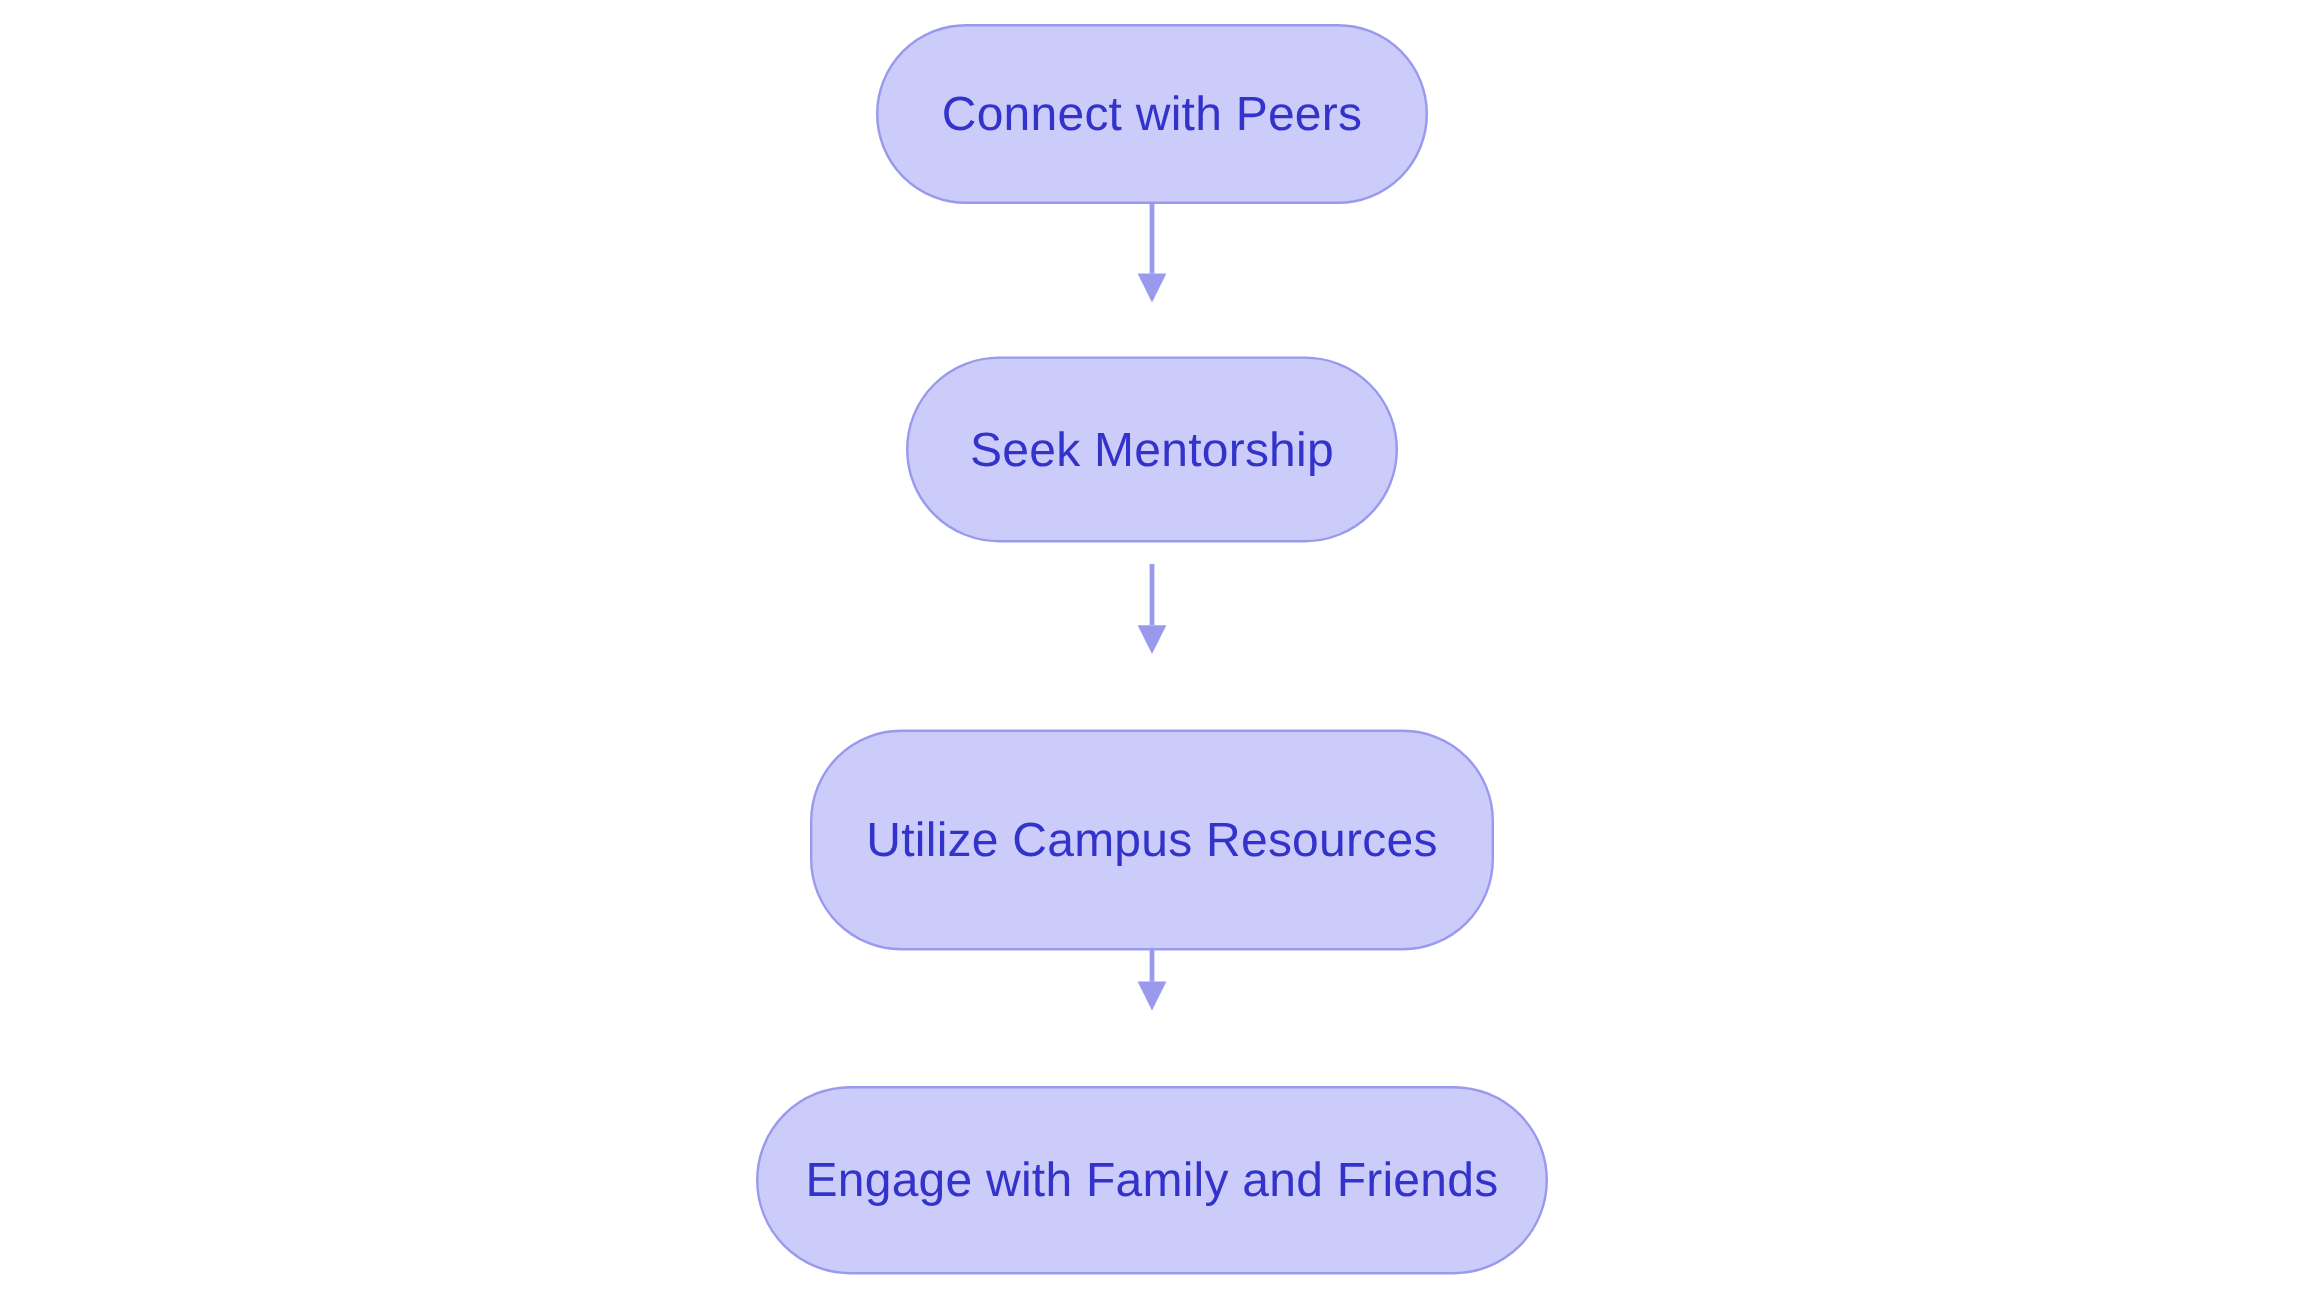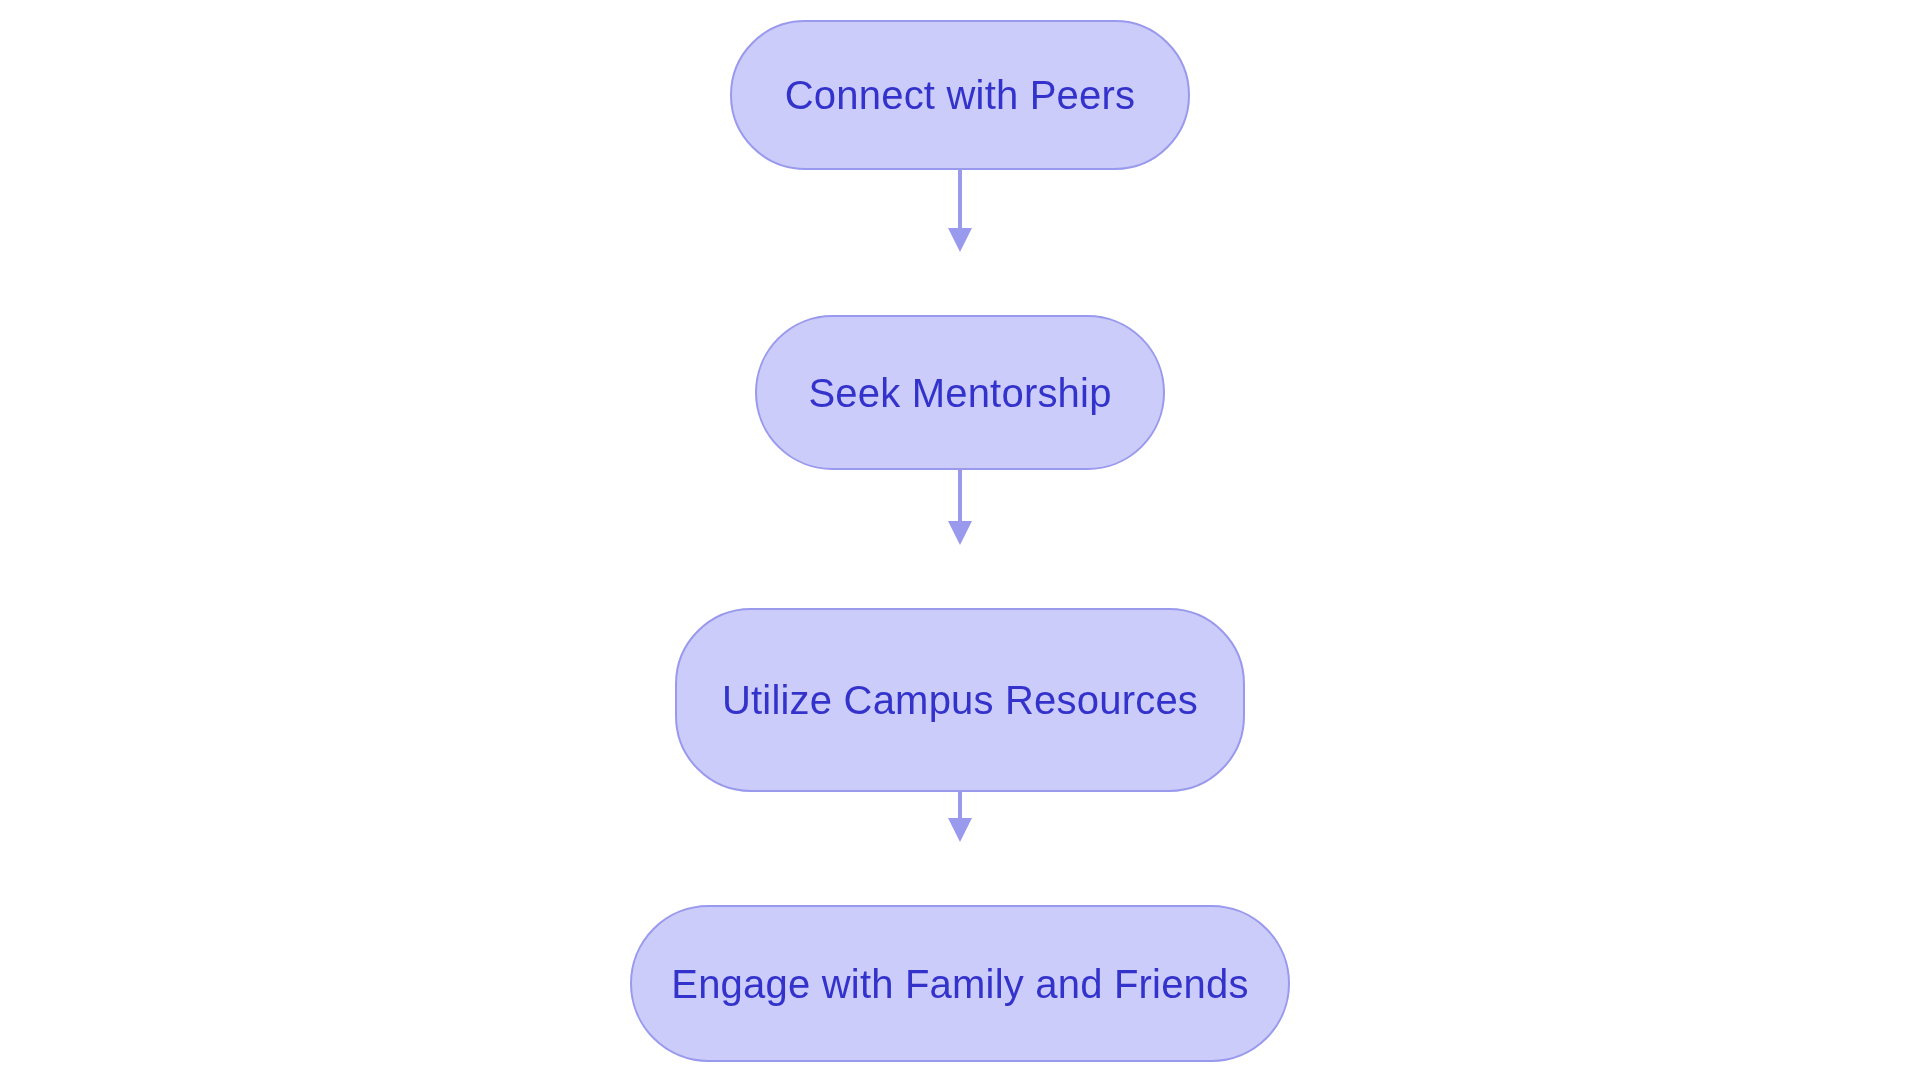--- a/index.html
+++ b/index.html
@@ -41,21 +41,21 @@
   .flow-node-label {
     font-family: "Liberation Sans", sans-serif;
     font-size: 40px;
     font-weight: 400;
     line-height: 1.15;
     color: #3333cc;
     letter-spacing: 0.2px;
     white-space: nowrap;
   }
   .node-1 { left: 730px; top: 20px;  width: 460px; height: 150px; border-radius: 75px; }
-  .node-2 { left: 755px; top: 315px; width: 410px; height: 155px; border-radius: 78px; }
+  .node-2 { left: 755px; top: 297px; width: 410px; height: 155px; border-radius: 78px; }
   .node-3 { left: 675px; top: 608px; width: 570px; height: 184px; border-radius: 76px; }
   .node-4 { left: 630px; top: 905px; width: 660px; height: 157px; border-radius: 79px; }
 </style>
 </head>
 <body>
 
 <div id="flow-canvas">
 
   <svg id="edge-layer" viewBox="0 0 1920 1083" width="1920" height="1083" xmlns="http://www.w3.org/2000/svg">
 

